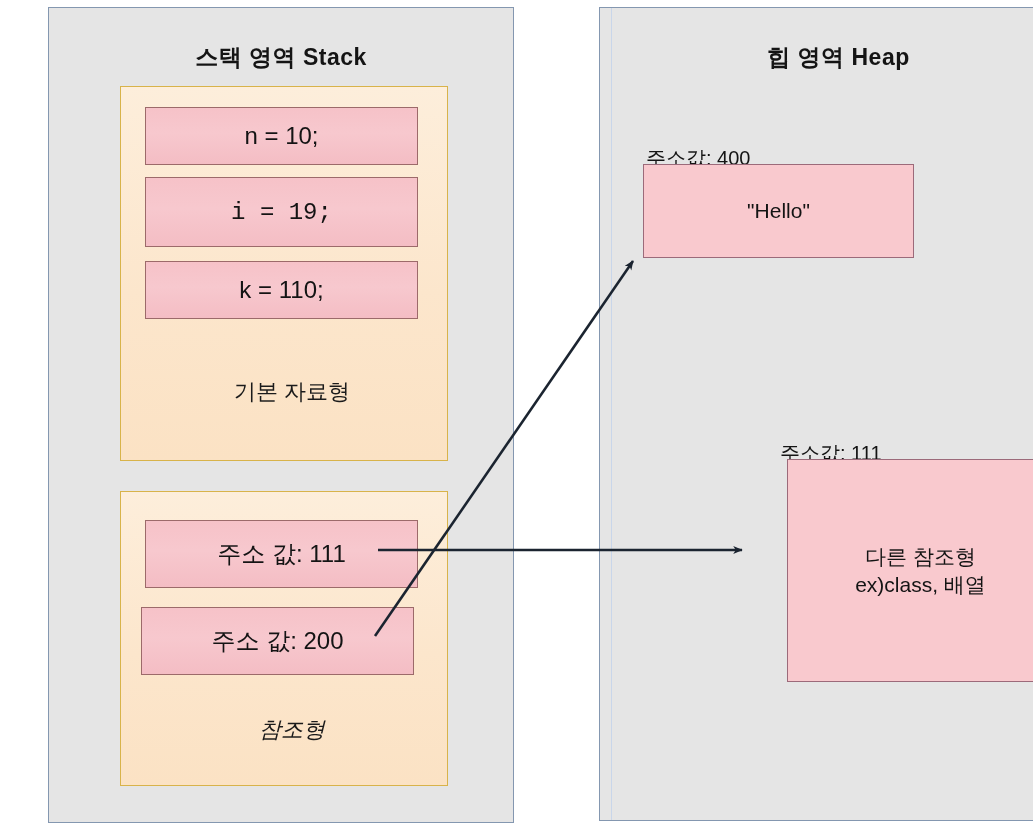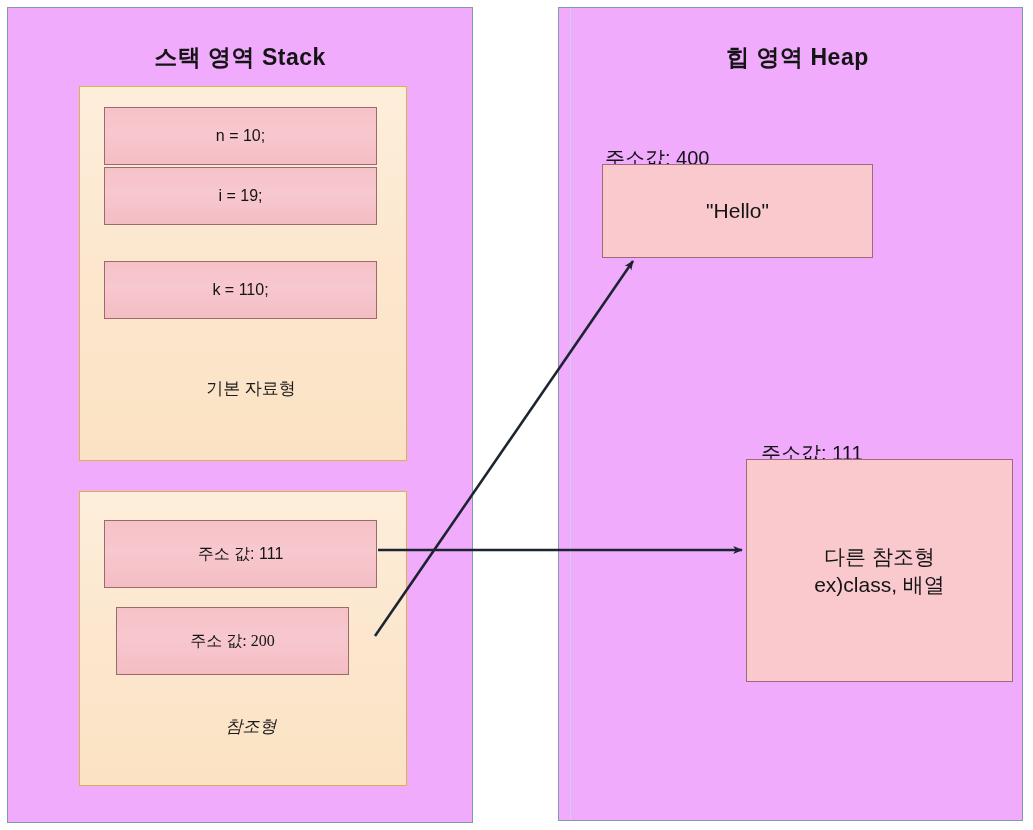--- a/index.html
+++ b/index.html
@@ -13,23 +13,24 @@
     width: 1033px;
     height: 830px;
     background: #ffffff;
     font-family: "Liberation Sans", "DejaVu Sans", sans-serif;
     overflow: hidden;
   }
 
   
   .region {
     position: absolute;
-    background: #f0abfc;
+    background: #e5e5e5;
     border: 1.5px solid #8497b0;
     box-sizing: border-box;
+    margin-left: 41px;
   }
   #stack-region { left: 7px;   top: 7px;  width: 466px; height: 816px; }
   #heap-region  { left: 558px; top: 7px;  width: 465px; height: 814px; }
 
   .region-seam {
     position: absolute;
     top: 0;
     bottom: 0;
     width: 1px;
     background: #c9d6ea;
@@ -55,35 +56,35 @@
     box-sizing: border-box;
   }
   #group-primitive { left: 78px; top: 85px;  width: 328px; height: 375px; }
   #group-reference { left: 78px; top: 490px; width: 328px; height: 295px; }
 
   .group-caption {
     position: absolute;
     left: 16px;
     right: 0;
     text-align: center;
-    font-size: 17px;
+    font-size: 22px;
     color: #1b1b1b;
     white-space: nowrap;
   }
 
   
   .cell {
     position: absolute;
     background: linear-gradient(to bottom, #f6c2c8 0%, #f7c8ce 45%, #f4bdc4 100%);
     border: 1.5px solid #9c6a6a;
     box-sizing: border-box;
     display: flex;
     align-items: center;
     justify-content: center;
-    font-size: 16px;
+    font-size: 24px;
     color: #141414;
     white-space: nowrap;
   }
 
   
   .heap-obj {
     position: absolute;
     background: #f9c9ce;
     border: 1.5px solid #9c6a7a;
     box-sizing: border-box;
@@ -116,41 +117,41 @@
 </head>
 <body>
 
 <div id="canvas">
 
   <div class="region" id="stack-region">
     <div class="region-title" style="top:34px;">스택 영역 Stack</div>
 
     <div class="group-box" id="group-primitive" style="left:71px; top:78px;">
       <div class="cell" style="left:24px; top:20px; width:273px; height:58px;">n = 10;</div>
-      <div class="cell" style="left:24px; top:80px; width:273px; height:58px;">i = 19;</div>
+      <div class="cell" style="left:24px; top:90px; width:273px; height:70px;font-family:Liberation Mono, monospace;">i = 19;</div>
       <div class="cell" style="left:24px; top:174px; width:273px; height:58px;">k = 110;</div>
       <div class="group-caption" style="top:290px;">기본 자료형</div>
     </div>
 
     <div class="group-box" id="group-reference" style="left:71px; top:483px;padding-left:6px;">
       <div class="cell" style="left:24px; top:28px; width:273px; height:68px;">주소 값: 111</div>
-      <div class="cell" style="left:36px; top:115px; width:233px; height:68px;font-family:Liberation Serif, serif;">주소 값: 200</div>
+      <div class="cell" style="left:20px; top:115px; width:273px; height:68px;">주소 값: 200</div>
       <div class="group-caption" style="top:223px;font-style:italic;">참조형</div>
     </div>
   </div>
 
   <div class="region" id="heap-region">
     <div class="region-seam" style="left:11px;"></div>
 
     <div class="region-title" style="top:34px;padding-left:14px;">힙 영역 Heap</div>
 
     <div class="addr-label" style="left:46px; top:137px;">주소값: 400</div>
     <div class="heap-obj" style="left:43px; top:156px; width:271px; height:94px;">"Hello"</div>
 
-    <div class="addr-label" style="left:202px; top:432px;">주소값: 111</div>
+    <div class="addr-label" style="left:180px; top:432px;">주소값: 111</div>
     <div class="heap-obj" style="left:187px; top:451px; width:267px; height:223px;">다른 참조형
 ex)class, 배열</div>
   </div>
 
   <svg id="arrow-layer" viewBox="0 0 1033 830">
     <defs>
       <marker id="ah" markerWidth="11" markerHeight="11" refX="9.2" refY="4.2" orient="auto" markerUnits="userSpaceOnUse">
         <path d="M0.4,0.2 L10,4.2 L0.4,8.2 L3,4.2 Z" fill="#1b2430"></path>
       </marker>
     </defs>

